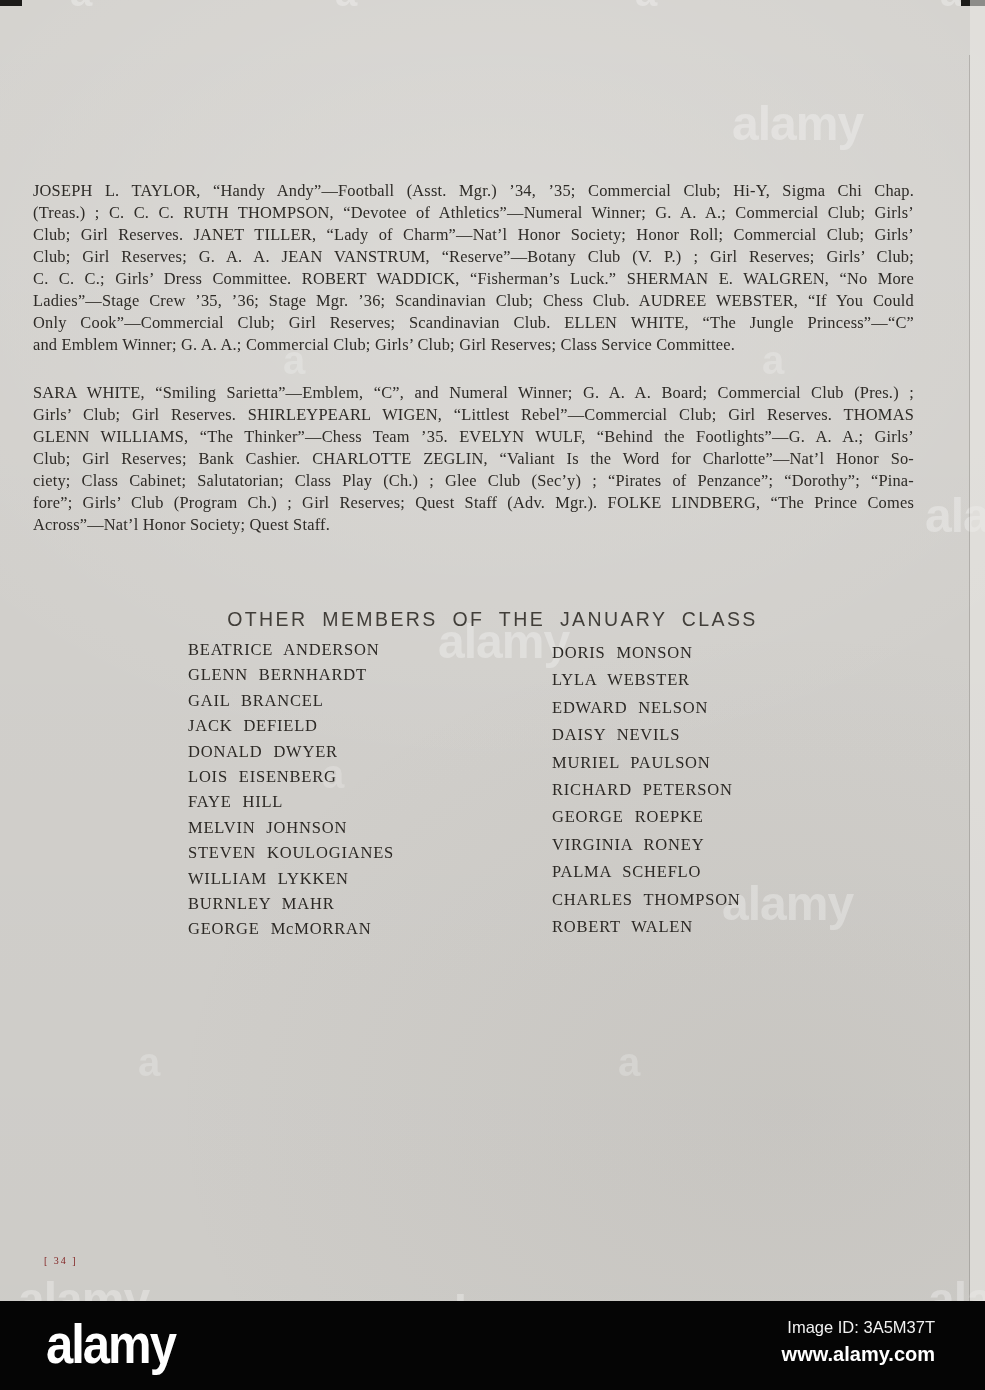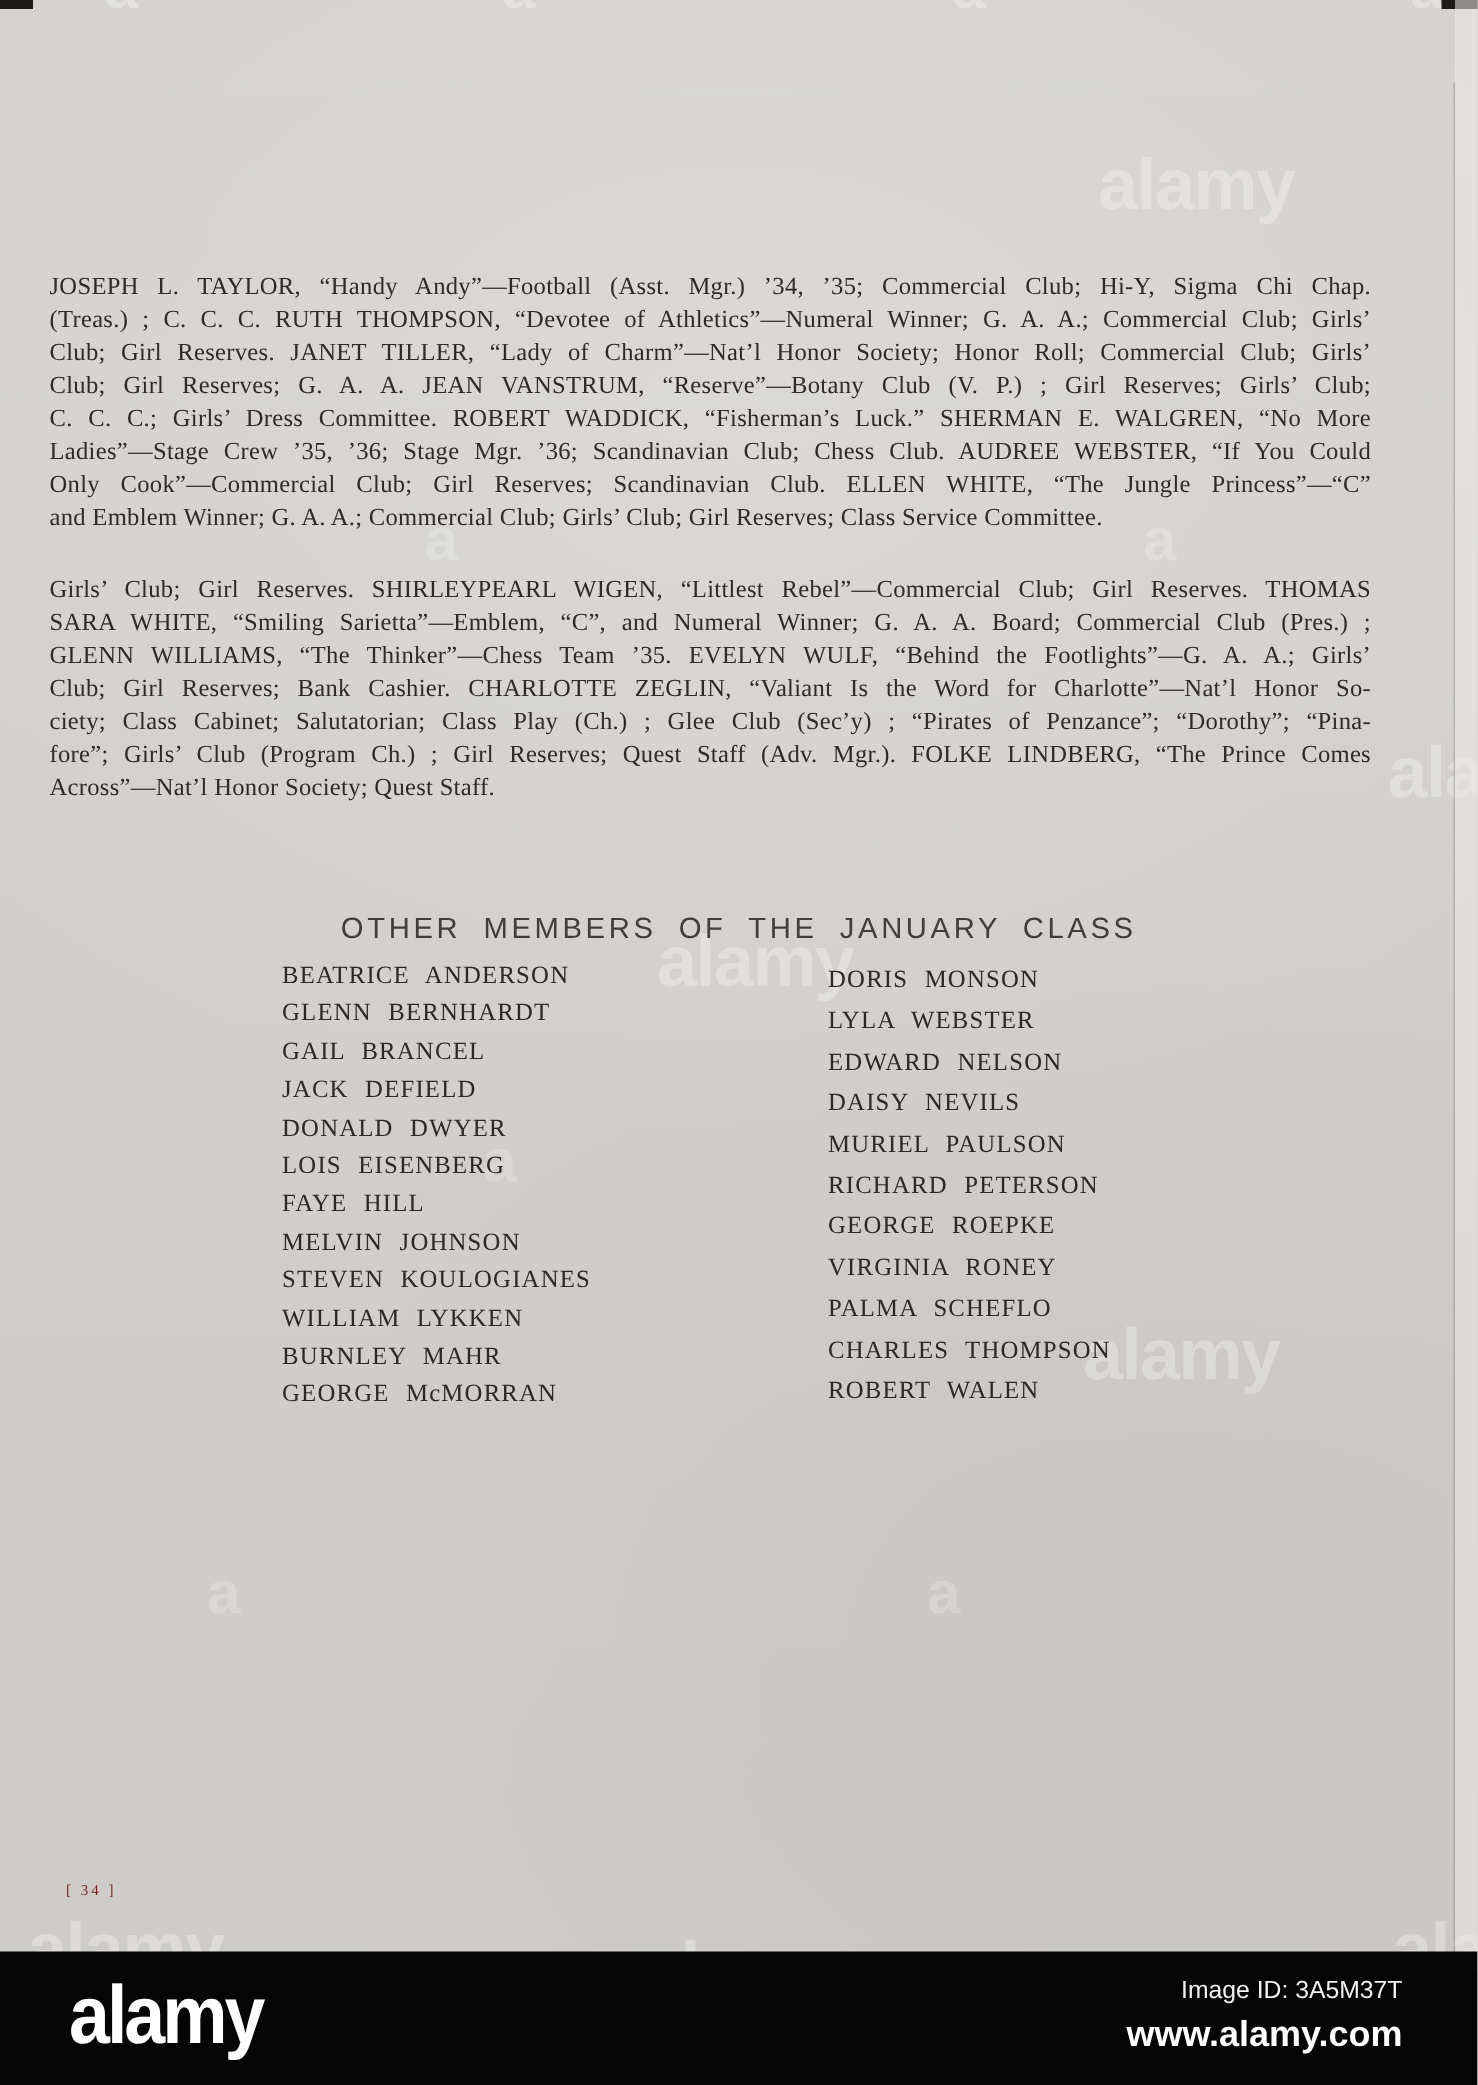--- a/index.html
+++ b/index.html
@@ -72,21 +72,21 @@
     position:absolute;left:46px;top:12px;
     font-family:"Liberation Sans","DejaVu Sans",sans-serif;
     font-weight:700;font-size:49px;letter-spacing:-2px;
     transform:scaleY(1.12);transform-origin:top left;
   }
   .alamy-meta{
     position:absolute;right:50px;top:17px;text-align:right;
     font-family:"Liberation Sans","DejaVu Sans",sans-serif;
   }
   .alamy-id{font-size:16.5px;font-weight:400;color:#f2f2f2;}
-  .alamy-url{font-size:24px;font-weight:700;margin-top:6px;}
+  .alamy-url{font-size:20px;font-weight:700;margin-top:6px;}
 </style>
 </head>
 <body>
 
 <div class="paper-shade"></div>
 
 <span class="wm tip" style="left:70px;">a</span>
 <span class="wm tip" style="left:335px;">a</span>
 <span class="wm tip" style="left:635px;">a</span>
 <span class="wm tip" style="left:940px;">a</span>
@@ -113,22 +113,22 @@
     <div class="pline">(Treas.) ; C. C. C. RUTH THOMPSON, “Devotee of Athletics”—Numeral Winner; G. A. A.; Commercial Club; Girls’</div>
     <div class="pline">Club; Girl Reserves. JANET TILLER, “Lady of Charm”—Nat’l Honor Society; Honor Roll; Commercial Club; Girls’</div>
     <div class="pline">Club; Girl Reserves; G. A. A. JEAN VANSTRUM, “Reserve”—Botany Club (V. P.) ; Girl Reserves; Girls’ Club;</div>
     <div class="pline">C. C. C.; Girls’ Dress Committee. ROBERT WADDICK, “Fisherman’s Luck.” SHERMAN E. WALGREN, “No More</div>
     <div class="pline">Ladies”—Stage Crew ’35, ’36; Stage Mgr. ’36; Scandinavian Club; Chess Club. AUDREE WEBSTER, “If You Could</div>
     <div class="pline">Only Cook”—Commercial Club; Girl Reserves; Scandinavian Club. ELLEN WHITE, “The Jungle Princess”—“C”</div>
     <div class="pline">and Emblem Winner; G. A. A.; Commercial Club; Girls’ Club; Girl Reserves; Class Service Committee.</div>
   </div>
 
 <div class="para" style="top:382px;">
+    <div class="pline">SARA WHITE, “Smiling Sarietta”—Emblem, “C”, and Numeral Winner; G. A. A. Board; Commercial Club (Pres.) ;</div>
     <div class="pline">Girls’ Club; Girl Reserves. SHIRLEYPEARL WIGEN, “Littlest Rebel”—Commercial Club; Girl Reserves. THOMAS</div>
-    <div class="pline">SARA WHITE, “Smiling Sarietta”—Emblem, “C”, and Numeral Winner; G. A. A. Board; Commercial Club (Pres.) ;</div>
     <div class="pline">GLENN WILLIAMS, “The Thinker”—Chess Team ’35. EVELYN WULF, “Behind the Footlights”—G. A. A.; Girls’</div>
     <div class="pline">Club; Girl Reserves; Bank Cashier. CHARLOTTE ZEGLIN, “Valiant Is the Word for Charlotte”—Nat’l Honor So-</div>
     <div class="pline">ciety; Class Cabinet; Salutatorian; Class Play (Ch.) ; Glee Club (Sec’y) ; “Pirates of Penzance”; “Dorothy”; “Pina-</div>
     <div class="pline">fore”; Girls’ Club (Program Ch.) ; Girl Reserves; Quest Staff (Adv. Mgr.). FOLKE LINDBERG, “The Prince Comes</div>
     <div class="pline">Across”—Nat’l Honor Society; Quest Staff.</div>
   </div>
 
 <div class="heading">OTHER MEMBERS OF THE JANUARY CLASS</div>
 
 <div class="names-col left" style="left:188px;top:640px;">

